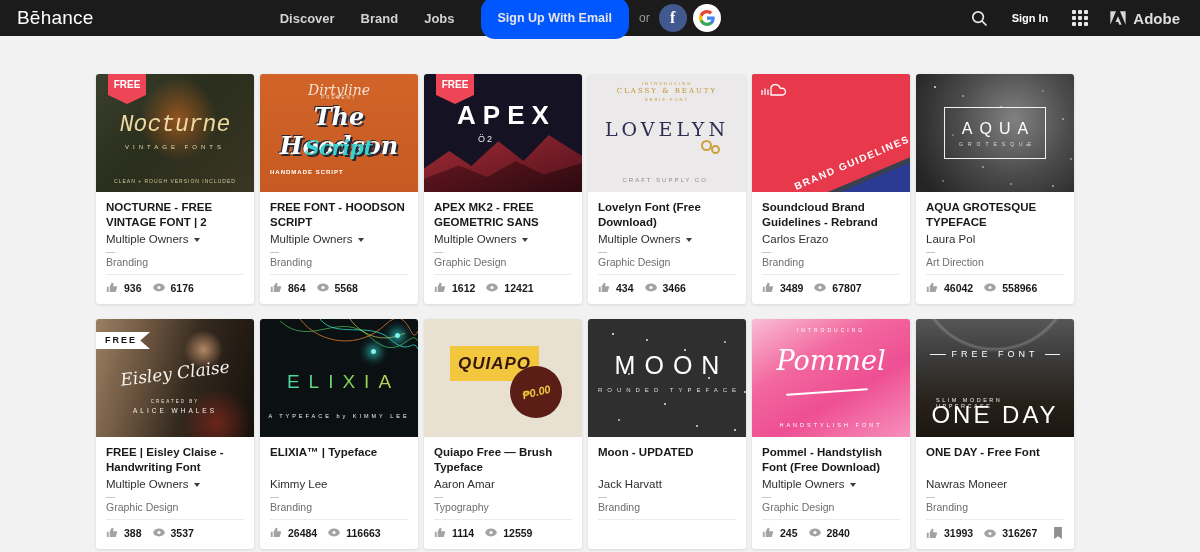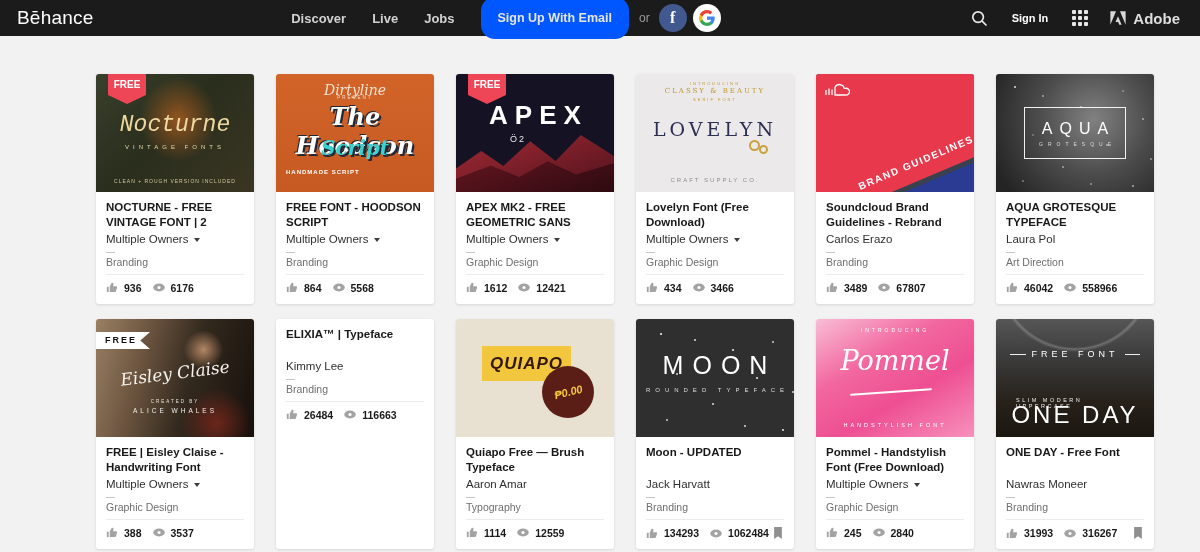--- a/index.html
+++ b/index.html
@@ -18,21 +18,21 @@
   .gg { background:#fff; }
   .nav-right { display:flex; align-items:center; margin-left:250px; }
   .search-btn { margin-right:24px; cursor:pointer; display:flex; }
   .signin { color:#ffffff; font-size:11px; font-weight:600; margin-right:24px; cursor:pointer; }
   .grid-icon { display:grid; grid-template-columns:repeat(3,4px); grid-template-rows:repeat(3,4px); gap:2px; margin-right:22px; cursor:pointer; }
   .grid-icon i { background:#e6e6e6; border-radius:1px; }
   .adobe { display:flex; align-items:center; gap:7px; cursor:pointer; }
   .adobe-label { color:#dedede; font-size:15px; font-weight:600; }
 
   
-  .grid { display:grid; grid-template-columns:repeat(6,158px); gap:15px 22px; padding:38px 96px 0 96px;border-radius:25px; }
+  .grid { display:grid; grid-template-columns:repeat(6,158px); gap:15px 6px; padding:38px 96px 0 96px;border-radius:25px; }
   .card { background:#fff; border-radius:3px; box-shadow:0 1px 3px rgba(25,25,25,.12); overflow:hidden; cursor:pointer; height:230px; }
   .cover { position:relative; height:118px; overflow:hidden; }
   .card-body { padding:8px 10px 8px; }
   .card-title { font-size:11.5px; font-weight:700; color:#191919; line-height:1.3; height:30px; overflow:hidden; }
   .card-owner { margin-top:3px; font-size:11.5px; color:#2f2f2f; display:flex; align-items:center; gap:6px; }
   .caret { width:0; height:0; border-left:3.5px solid transparent; border-right:3.5px solid transparent; border-top:4px solid #3c3c3c; margin-top:2px; }
   .dash { width:9px; height:1px; background:#c6c6c6; margin-top:7px; }
   .card-category { margin-top:3px; font-size:10.5px; color:#6e6e6e; }
   .card-divider { height:1px; background:#ebebeb; margin-top:6px; }
   .card-stats { display:flex; align-items:center; padding-top:6px; font-size:10.5px; font-weight:700; color:#191919; }
@@ -140,21 +140,21 @@
   .od-sub { top:78px; } .od-sub span { font-size:5.5px; letter-spacing:2.5px; color:#ededed; }
 </style>
 </head>
 <body>
 
 <header class="navbar">
   <div class="logo">Bēhance</div>
 
   <nav class="nav-center">
     <span class="nav-link">Discover</span>
-    <span class="nav-link">Live</span>
+    <span class="nav-link">Brand</span>
     <span class="nav-link">Jobs</span>
     <button class="signup-btn">Sign Up With Email</button>
     <span class="or-text">or</span>
     <span class="circle fb">
         <span>f</span>
       </span>
     <span class="circle gg">
       <svg width="16" height="16" viewBox="0 0 18 18">
         <path fill="#4285F4" d="M17.64 9.2c0-.637-.057-1.251-.164-1.84H9v3.481h4.844c-.209 1.125-.843 2.078-1.796 2.717v2.258h2.908c1.702-1.567 2.684-3.874 2.684-6.615z"></path>
         <path fill="#34A853" d="M9 18c2.43 0 4.467-.806 5.956-2.18l-2.908-2.259c-.806.54-1.837.86-3.048.86-2.344 0-4.328-1.584-5.036-3.711H.957v2.332C2.438 15.983 5.482 18 9 18z"></path>
@@ -434,20 +434,32 @@
               <ellipse cx="9" cy="6" rx="7.4" ry="5" fill="#a3a3a3"></ellipse>
               <circle cx="9" cy="6" r="2" fill="#fff"></circle>
             </svg>
           </span>
         <span>3537</span>
       </div>
     </div>
   </article>
 
   <article class="card">
+    <div class="cover c-elixia">
+      <svg width="158" height="50" viewBox="0 0 158 50" style="position:absolute;top:0;left:0;" fill="none" stroke-width="1">
+        <path d="M20 2 C50 30, 80 -10, 110 18 S150 8, 158 22" stroke="#44b04e" opacity=".8"></path>
+        <path d="M40 0 C60 26, 100 30, 125 6 S150 30, 158 12" stroke="#e0792f" opacity=".8"></path>
+        <path d="M60 0 C75 20, 110 2, 130 20 S152 18, 158 30" stroke="#2fd8c3" opacity=".8"></path>
+        <path d="M90 0 C100 14, 120 26, 145 14" stroke="#c9d14a" opacity=".7"></path>
+      </svg>
+      <div class="ex-glow1"></div>
+      <div class="ex-glow2"></div>
+      <div class="abs ex-main">ELIXIA</div>
+      <div class="abs ex-sub">A TYPEFACE by KIMMY LEE</div>
+    </div>
     <div class="card-body">
       <div class="card-title">ELIXIA™ | Typeface</div>
       <div class="card-owner">
           <span>Kimmy Lee</span>
         </div>
       <div class="dash"></div>
       <div class="card-category">Branding</div>
       <div class="card-divider"></div>
       <div class="card-stats">
         <span class="stat-ico">
@@ -509,40 +521,20 @@
       <div class="abs mo-sub">ROUNDED TYPEFACE</div>
     </div>
     <div class="card-body">
       <div class="card-title">Moon - UPDATED</div>
       <div class="card-owner">
           <span>Jack Harvatt</span>
         </div>
       <div class="dash"></div>
       <div class="card-category">Branding</div>
       <div class="card-divider"></div>
-      <div class="card-stats">
-        <span class="stat-ico">
-            <svg width="13" height="13" viewBox="0 0 16 16">
-              <path fill="#a3a3a3" d="M1 7h2.3v6.6H1z M4.6 13.6h6.1c.7 0 1.3-.45 1.5-1.1l1.4-4.5c.25-.8-.35-1.6-1.2-1.6H8.7l.55-2.5c.2-.95-.45-1.85-1.35-1.85-.4 0-.78.2-1 .53L4.6 6.9z"></path>
-            </svg>
-          </span>
-        <span>134293</span>
-        <span class="stat-ico views-ico">
-            <svg width="14" height="11" viewBox="0 0 18 12">
-              <ellipse cx="9" cy="6" rx="7.4" ry="5" fill="#a3a3a3"></ellipse>
-              <circle cx="9" cy="6" r="2" fill="#fff"></circle>
-            </svg>
-          </span>
-        <span>1062484</span>
-        <span class="bookmark">
-            <svg width="12" height="14" viewBox="0 0 14 16">
-              <path fill="#8f8f8f" d="M2.5 1h9v14l-4.5-3.2L2.5 15z"></path>
-            </svg>
-          </span>
-      </div>
     </div>
   </article>
 
   <article class="card">
     <div class="cover c-pommel">
       <div class="abs po-pre">INTRODUCING</div>
       <div class="abs po-main">Pommel</div>
       <div class="po-line"></div>
       <div class="abs po-sub">HANDSTYLISH FONT</div>
     </div>

